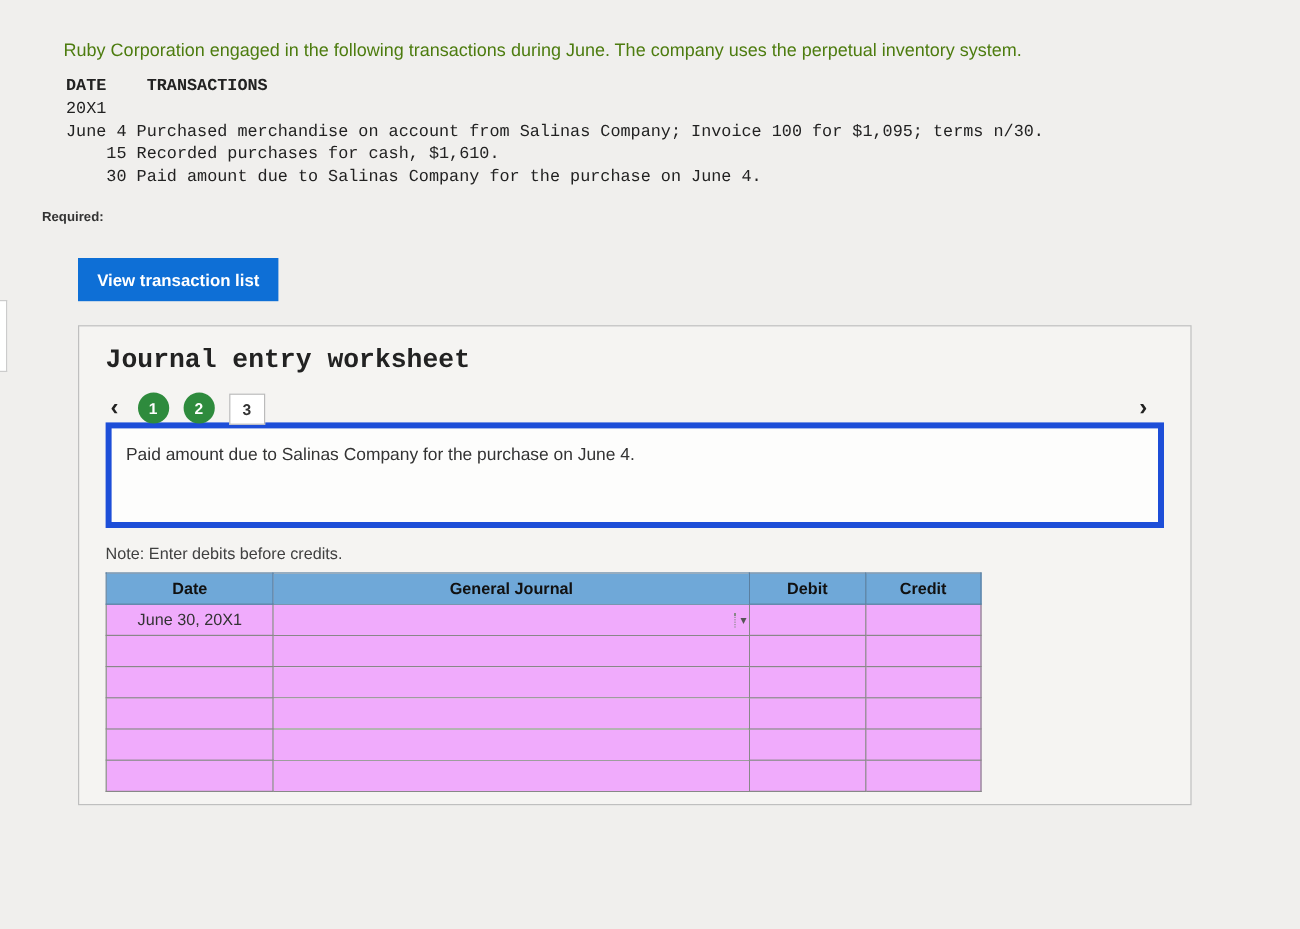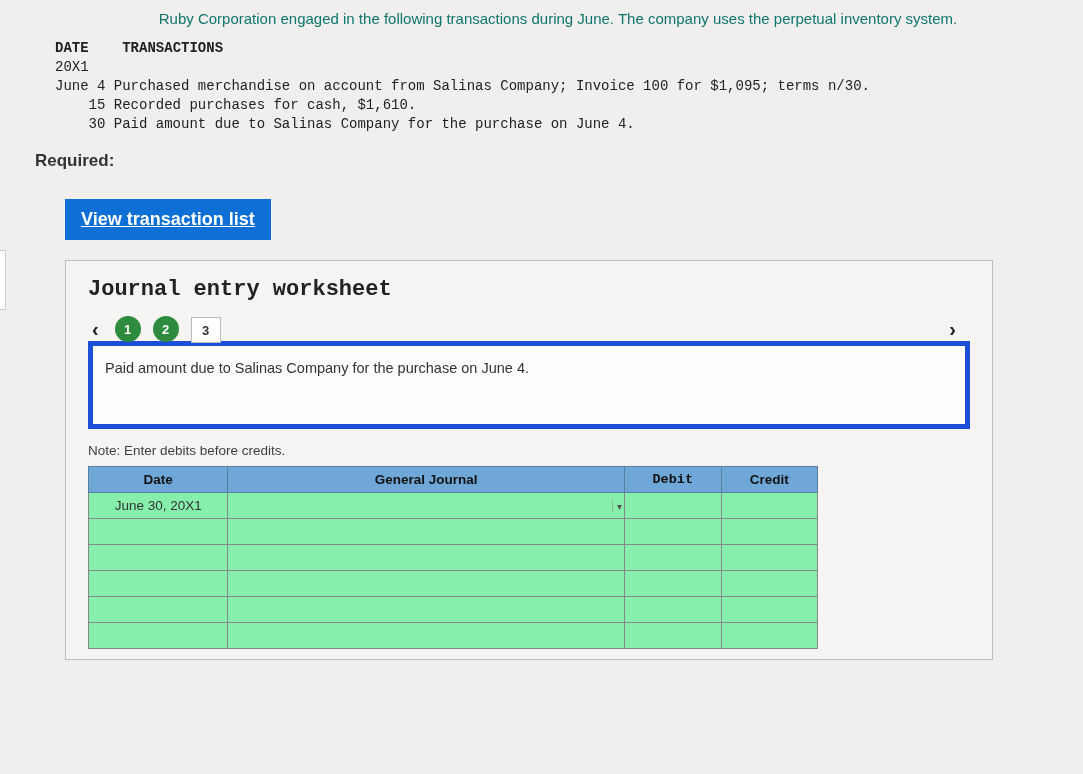--- a/index.html
+++ b/index.html
@@ -9,49 +9,47 @@
     width: 1083px;
     height: 774px;
     overflow: hidden;
     color: #333;
   }
   .page {
     padding: 10px 20px 0 35px;
   }
   .intro {
     font-size: 15px;
-    color: #0f766e;
-    margin: 0 0 12px 18px;
-    text-align: center;
+    color: #4d7c0f;
+    margin: 24px 0 12px 18px;
   }
   .txblock {
     font-family: "Courier New", monospace;
     font-size: 14px;
     white-space: pre;
     color: #222;
     margin-left: 20px;
     line-height: 1.35;
   }
   .txhead { font-weight: bold; }
   .required {
     margin: 18px 0 0 0;
   }
-  .required .label { font-weight: bold; font-size: 17px; }
+  .required .label { font-weight: bold; font-size: 11px; }
   .required .text { font-size: 15px; margin-top: 2px; }
   .viewbtn {
     display: inline-block;
     background: #0e6fd6;
     color: #fff;
     font-weight: bold;
-    font-size: 18px;
+    font-size: 14px;
     padding: 10px 16px;
     margin: 28px 0 0 30px;
     border: none;
     cursor: pointer;
-    text-decoration: underline;
   }
   .worksheet-wrap {
     border: 1px solid #bfbfbf;
     margin: 20px 0 0 30px;
     width: 928px;
     background: #f5f4f2;
     padding: 16px 22px 10px 22px;
   }
   .wtitle {
     font-family: "Courier New", monospace;
@@ -116,26 +114,26 @@
     font-size: 13.5px;
     border: 1px solid #5a7fa0;
     padding: 5px 6px;
     text-align: center;
   }
   table.journal td {
     border: 1px solid #888;
     height: 26px;
     font-size: 13.5px;
     padding: 3px 6px;
-    background: #86efac;
+    background: #f0abfc;
     vertical-align: middle;
   }
   .col-date { width: 130px; text-align: center; }
   .col-gj   { width: 370px; position: relative; }
-  .col-deb  { width: 90px; font-family: Liberation Mono, monospace; }
+  .col-deb  { width: 90px; }
   .col-cred { width: 90px; }
   .gj-cell { position: relative; }
   .dd-arrow {
     position: absolute;
     right: 2px; top: 50%;
     transform: translateY(-50%);
     font-size: 10px;
     color: #555;
     border-left: 1px dotted #888;
     padding-left: 4px;

